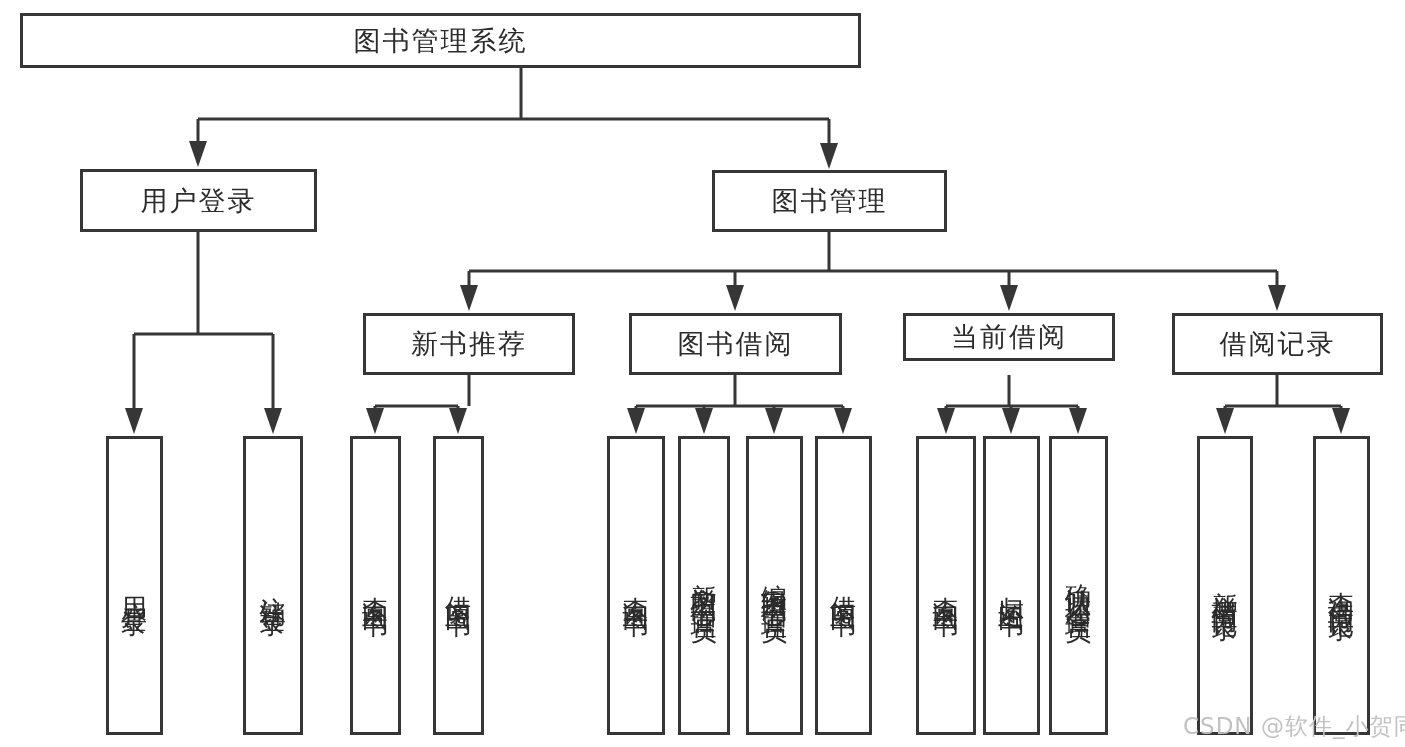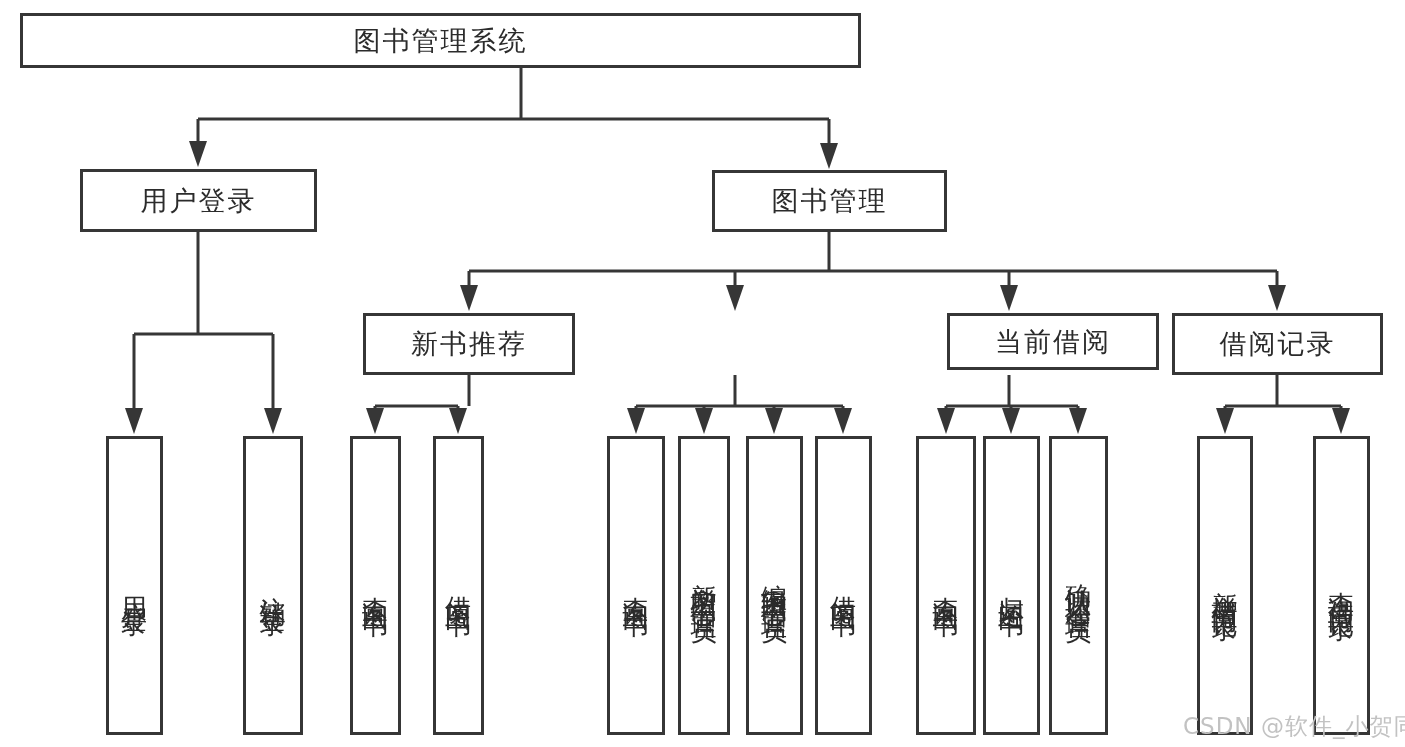--- a/index.html
+++ b/index.html
@@ -70,21 +70,22 @@
       <path d="M1332 408 L1350 408 L1341 434 Z"></path>
     </g>
   </svg>
 
   <div class="box" style="left:20px;top:13px;width:841px;height:55px;">图书管理系统</div>
 
   <div class="box" style="left:80px;top:169px;width:237px;height:63px;">用户登录</div>
   <div class="box" style="left:363px;top:313px;width:212px;height:62px;">新书推荐</div>
 
   <div class="box" style="left:712px;top:170px;width:235px;height:62px;">图书管理</div>
-  <div class="box" style="left:947px;top:313px;width:212px;height:57px;">当前借阅</div>
+  <div class="box" style="left:629px;top:313px;width:213px;height:62px;">图书借阅</div>
+  <div class="box" style="left:903px;top:313px;width:212px;height:48px;">当前借阅</div>
   <div class="box" style="left:1172px;top:313px;width:211px;height:62px;text-align:center;">借阅记录</div>
 
   <div class="vbox" style="left:106px;top:436px;width:57px;height:299px;">
     <span class="vtext">用户登录</span>
   </div>
   <div class="vbox" style="left:243px;top:436px;width:60px;height:299px;">
     <span class="vtext">注销登录</span>
   </div>
 
   <div class="vbox" style="left:350px;top:436px;width:51px;height:299px;">

